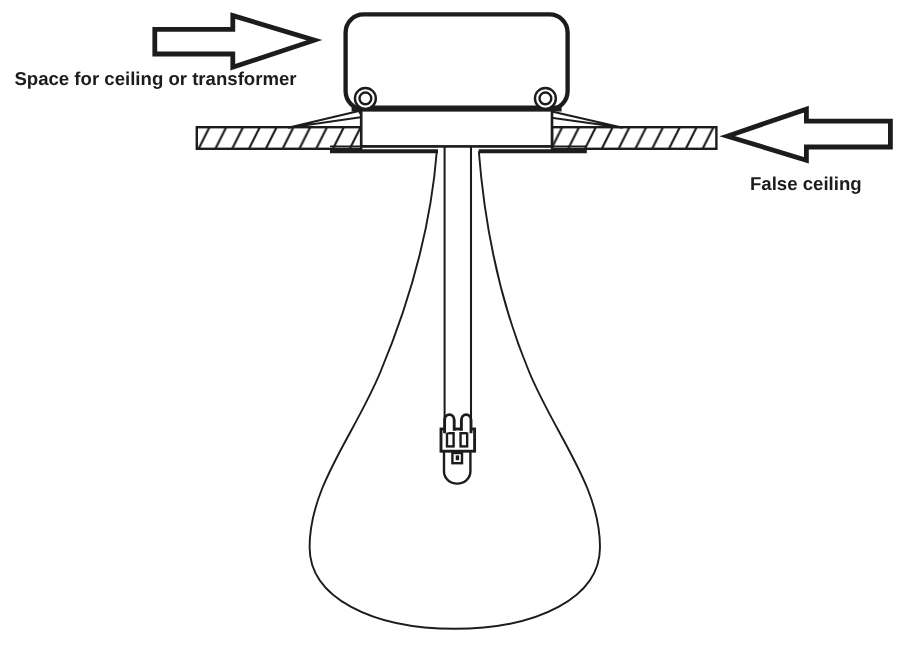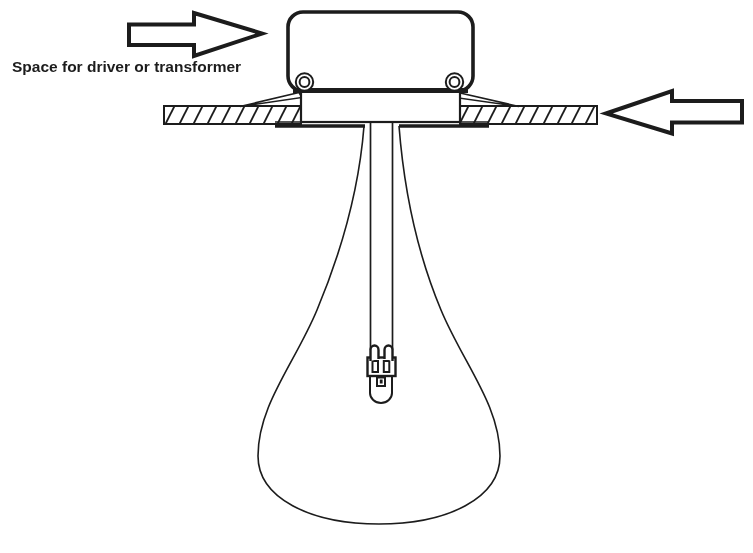--- a/index.html
+++ b/index.html
@@ -97,15 +97,16 @@
       <rect class="fw" x="383.8" y="361" width="5.5" height="11" stroke-width="2"></rect>
       <path class="fw" stroke-width="2.4" d="M 370.5,361 L 370.5,350 A 4,4.5 0 0 1 378.5,350 L 378.5,359"></path>
       <path class="fw" stroke-width="2.4" d="M 384.5,359 L 384.5,350 A 4,4.5 0 0 1 392.5,350 L 392.5,361"></path>
     </g>
 
     <polygon class="fw" stroke-width="4" stroke-linejoin="miter" points="129,24.5 194,24.5 194,13 262,33.5 194,56 194,45 129,45"></polygon>
 
     <polygon class="fw" stroke-width="4" stroke-linejoin="miter" points="606,113.5 672,91 672,101 742,101 742,122.5 672,122.5 672,133.5"></polygon>
   </svg>
 
-  <div class="label label-driver">Space for driver or transformer</div>
+  <div class="label label-driver">Space for ceiling or transformer</div>
 
+  <div class="label label-ceiling">False ceiling</div>
 </div>
 
 </body></html>

